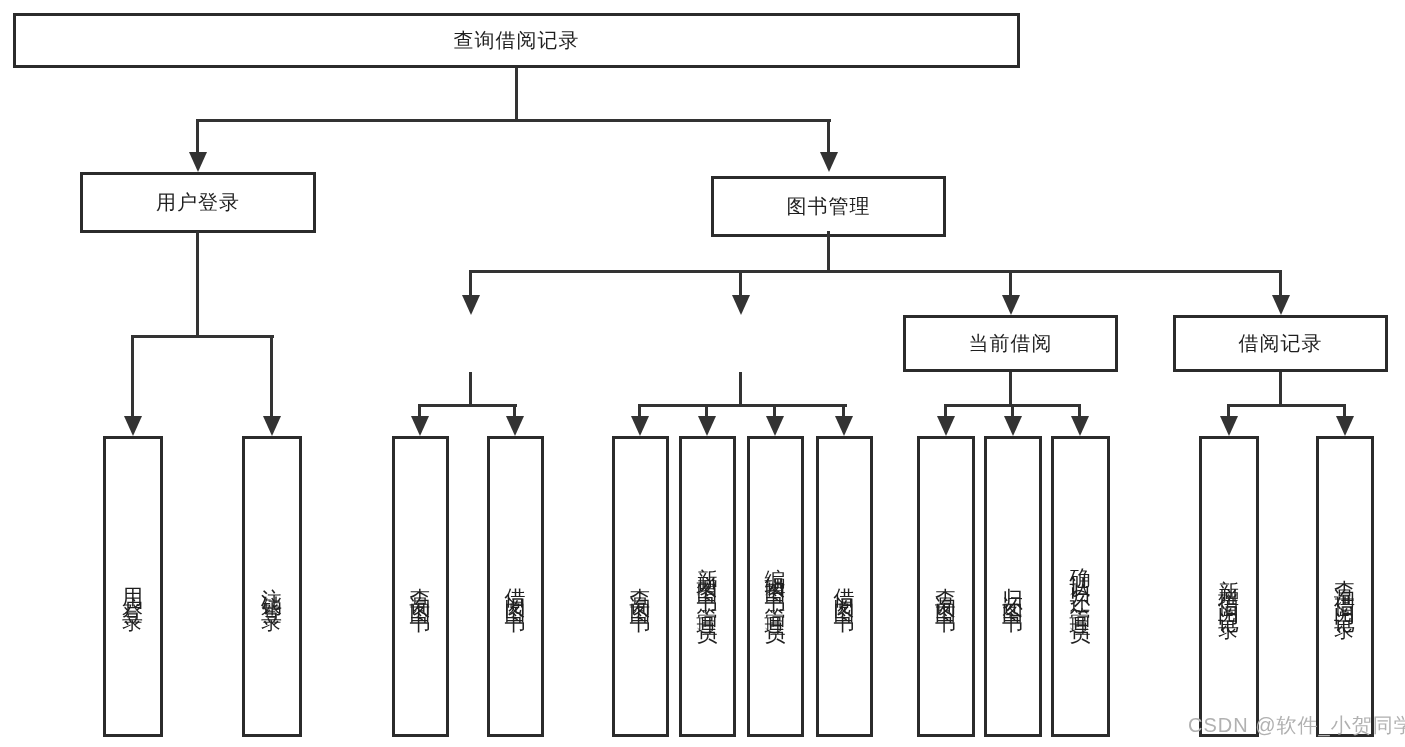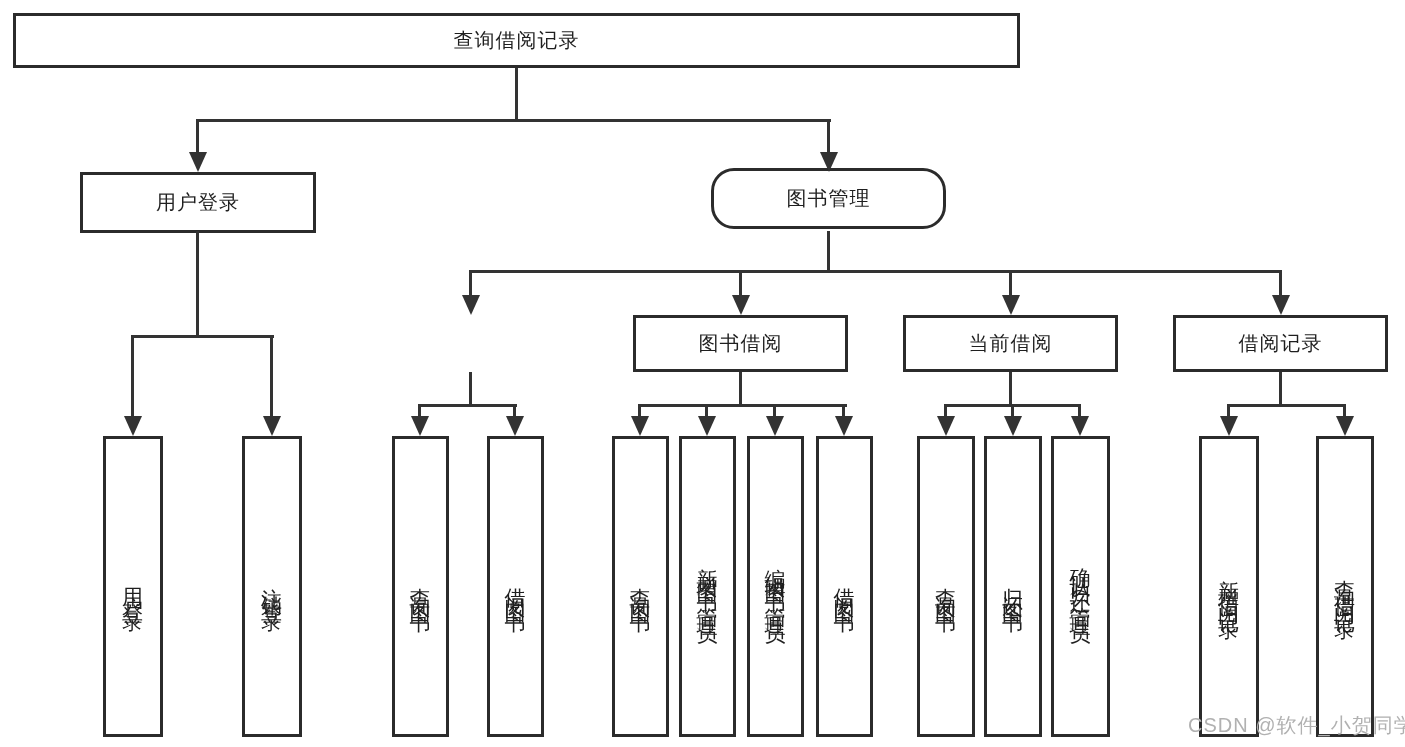--- a/index.html
+++ b/index.html
@@ -57,27 +57,24 @@
 
 <div class="canvas">
 
   <div class="box box-h" style="left:13px; top:13px; width:1007px; height:55px;">
     <span>查询借阅记录</span>
   </div>
 
   <div class="box box-h" style="left:80px; top:172px; width:236px; height:61px;">
     <span>用户登录</span>
   </div>
-  <div class="box box-h" style="left:711px; top:168px; width:235px; height:61px;border-radius:23px;">
+  <div class="box box-h" style="left:711px; top:176px; width:235px; height:61px;">
     <span>图书管理</span>
   </div>
 
-  <div class="box box-h" style="left:633px; top:315px; width:215px; height:57px;">
-    <span>图书借阅</span>
-  </div>
   <div class="box box-h" style="left:903px; top:315px; width:215px; height:57px;">
     <span>当前借阅</span>
   </div>
   <div class="box box-h" style="left:1173px; top:315px; width:215px; height:57px;">
     <span>借阅记录</span>
   </div>
 
   <div class="box box-v" style="left:103px; top:436px; width:60px; height:301px;">
     <span>用户登录</span>
   </div>

